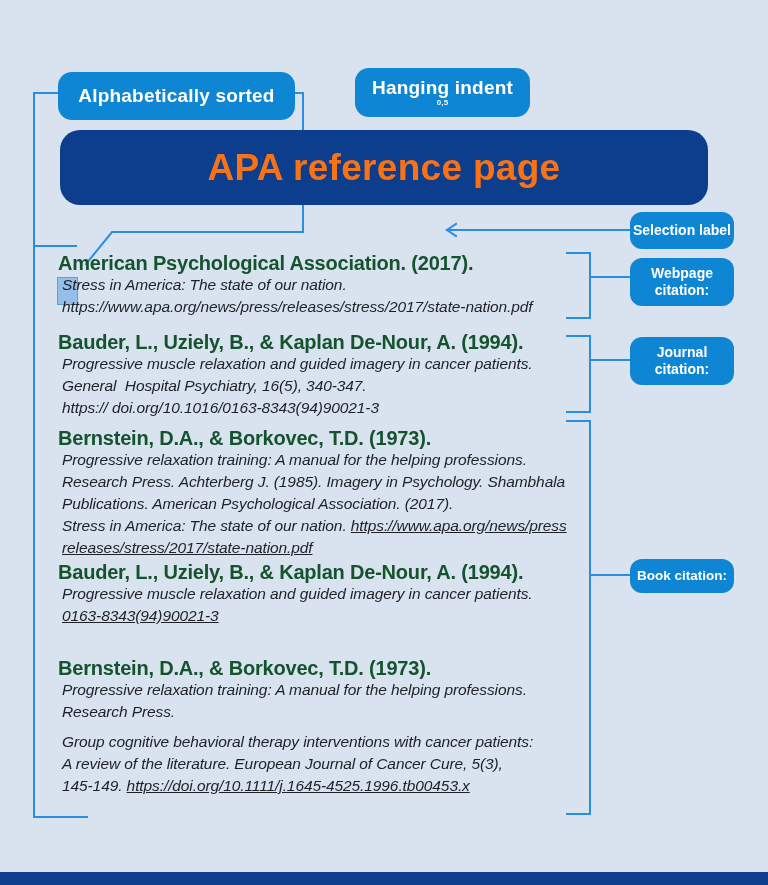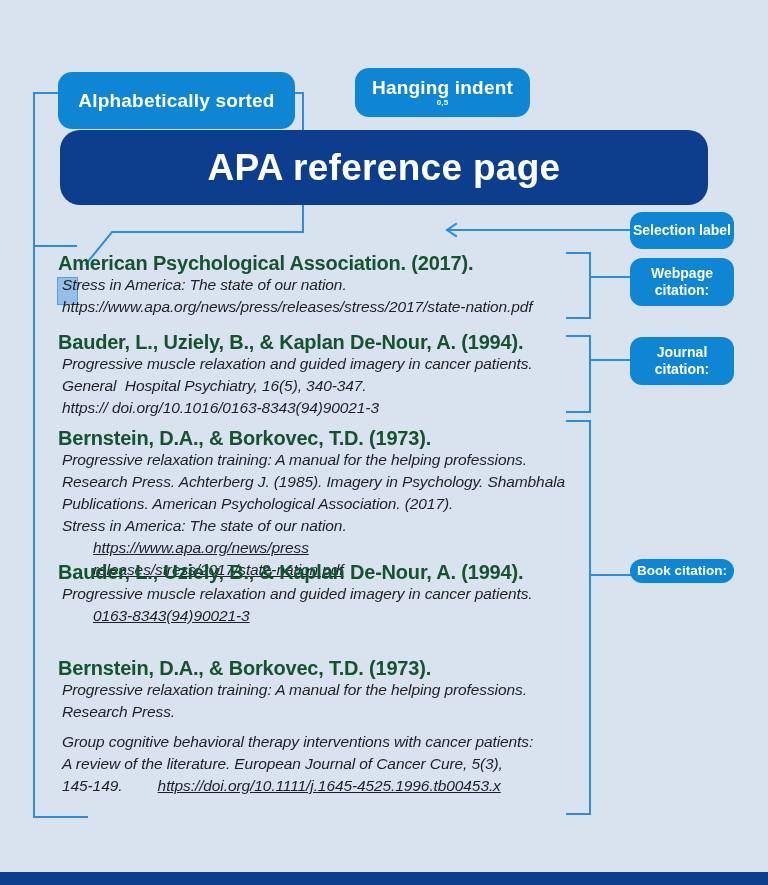--- a/index.html
+++ b/index.html
@@ -7,57 +7,57 @@
   .canvas{position:relative;width:768px;height:885px;background:var(--bg);overflow:hidden;}
 
   
   .lines{position:absolute;left:0;top:0;width:768px;height:885px;pointer-events:none;}
   .lines path{fill:none;stroke:var(--line);stroke-width:2;stroke-linecap:square;stroke-linejoin:miter;}
 
   
   .pill{position:absolute;background:var(--badge);color:#fff;font-weight:bold;
         display:flex;align-items:center;justify-content:center;text-align:center;}
   .pill-top{border-radius:14px;font-size:19px;letter-spacing:.2px;}
-  #pill-alpha{left:58px;top:72px;width:237px;height:57px;}
+  #pill-alpha{left:58px;top:72px;width:237px;height:48px;}
   #pill-hanging{left:355px;top:68px;width:175px;height:49px;flex-direction:column;line-height:1.05;}
   #pill-hanging .sub{font-size:8px;font-weight:bold;opacity:.95;margin-top:1px;}
 
   
   .banner{position:absolute;left:60px;top:130px;width:648px;height:75px;background:var(--navy);
           border-radius:20px;display:flex;align-items:center;justify-content:center;
-          color:#ffffff;font-size:37px;font-weight:bold;letter-spacing:.3px;}
+          color:#f97316;font-size:37px;font-weight:bold;letter-spacing:.3px;}
 
   
   .refs-heading{position:absolute;left:298px;top:219px;width:150px;text-align:center;
                 color:#101317;font-size:20px;font-weight:bold;}
 
   
   .pill-side{border-radius:12px;font-size:14px;line-height:1.25;padding:2px 2px;box-sizing:border-box;}
   #badge-selection{left:630px;top:212px;width:104px;height:37px;}
   #badge-webpage{left:630px;top:258px;width:104px;height:48px;}
   #badge-journal{left:630px;top:337px;width:104px;height:48px;}
-  #badge-book{left:630px;top:559px;width:104px;height:24px;white-space:nowrap;font-size:13.5px;}
+  #badge-book{left:630px;top:559px;width:104px;height:34px;white-space:nowrap;font-size:13.5px;}
 
   
   .indent-marker{position:absolute;left:57px;top:277px;width:21px;height:28px;
                  background:var(--highlight);opacity:.75;border:1.5px solid var(--line);box-sizing:border-box;}
 
   
   .citations{position:absolute;left:58px;top:0;width:520px;}
   .citation{position:absolute;left:0;width:520px;}
   .citation:nth-child(1){top:252px;}
   .citation:nth-child(2){top:331px;}
   .citation:nth-child(3){top:427px;}
   .citation:nth-child(4){top:561px;}
   .citation:nth-child(5){top:657px;}
   .citation:nth-child(6){top:731px;}
   .cit-heading{font-weight:bold;color:#14532d;font-size:20px;line-height:22px;letter-spacing:-.2px;white-space:pre-wrap;}
   .cit-line{font-style:italic;color:#1d2026;font-size:15.5px;line-height:22px;
             padding-left:4px;letter-spacing:-.1px;white-space:pre-wrap;}
-  .cit-line .u{text-decoration:underline;margin-left:31px;}
+  .cit-line .u{text-decoration:underline;}
 
   
   .footer-bar{position:absolute;left:0;top:872px;width:768px;height:13px;background:var(--navy);}
 </style>
 </head>
 <body>
 
 <div class="canvas">
 
   <svg class="lines" viewBox="0 0 768 885">

